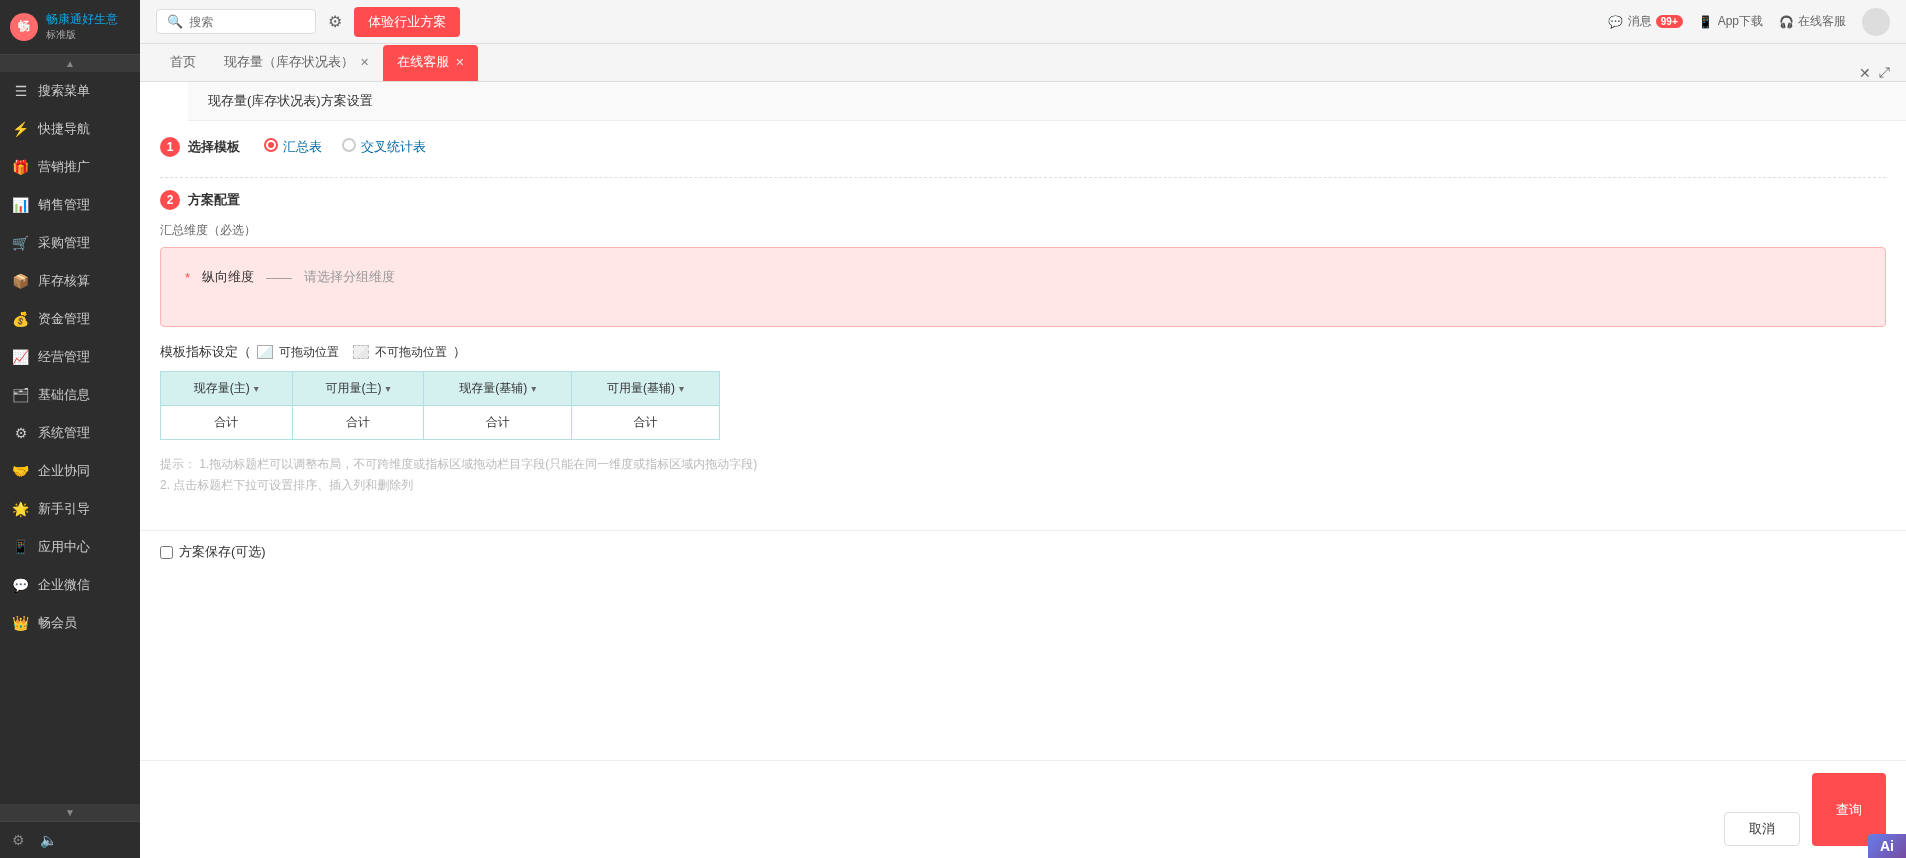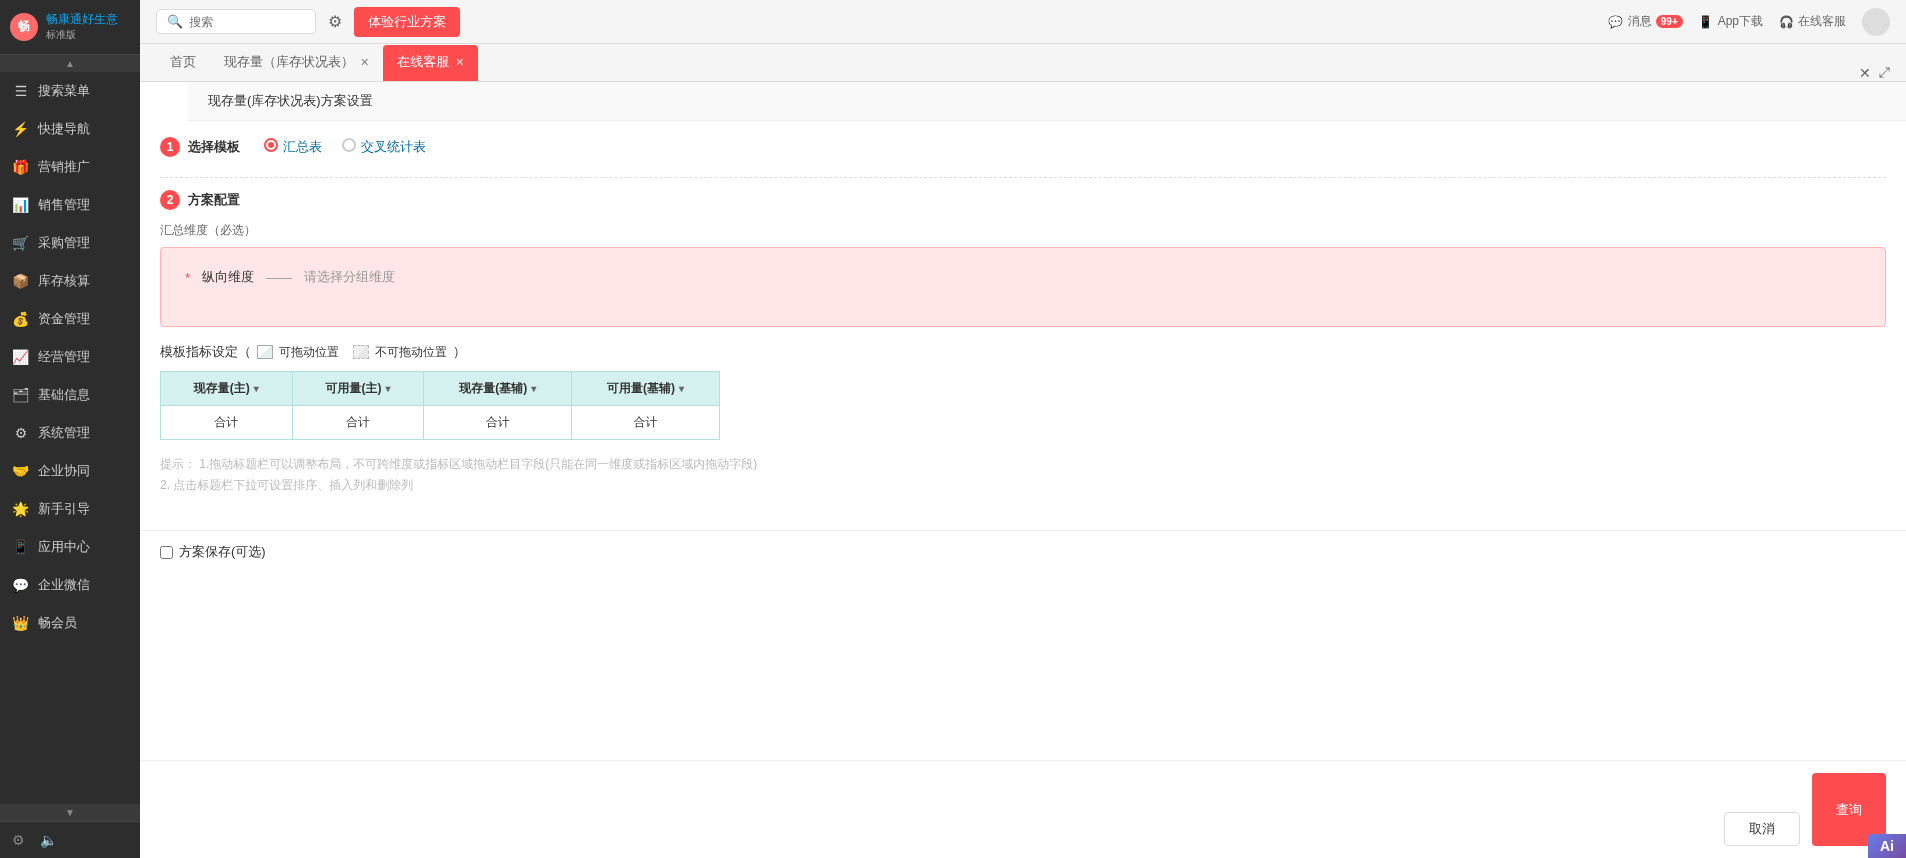--- a/index.html
+++ b/index.html
@@ -202,21 +202,21 @@
 
     
     .stats-section { margin-top: 8px; }
     .stats-title { color: #5bc0be; font-size: 13px; margin-bottom: 6px; }
     .stats-table { border: 1px solid #b0e0e0; border-collapse: collapse; width: 560px; }
     .stats-table th {
       background: #d4f1f0;
       padding: 8px 16px;
       font-size: 12px; color: #333;
       border: 1px solid #b0e0e0;
-      font-weight: bold;
+      font-weight: normal;
       text-align: center;
     }
     .stats-table td {
       background: #fff;
       padding: 8px 16px;
       font-size: 12px; color: #333;
       border: 1px solid #b0e0e0;
       text-align: center;
     }
     .th-inner { display: flex; align-items: center; justify-content: center; gap: 4px; }

